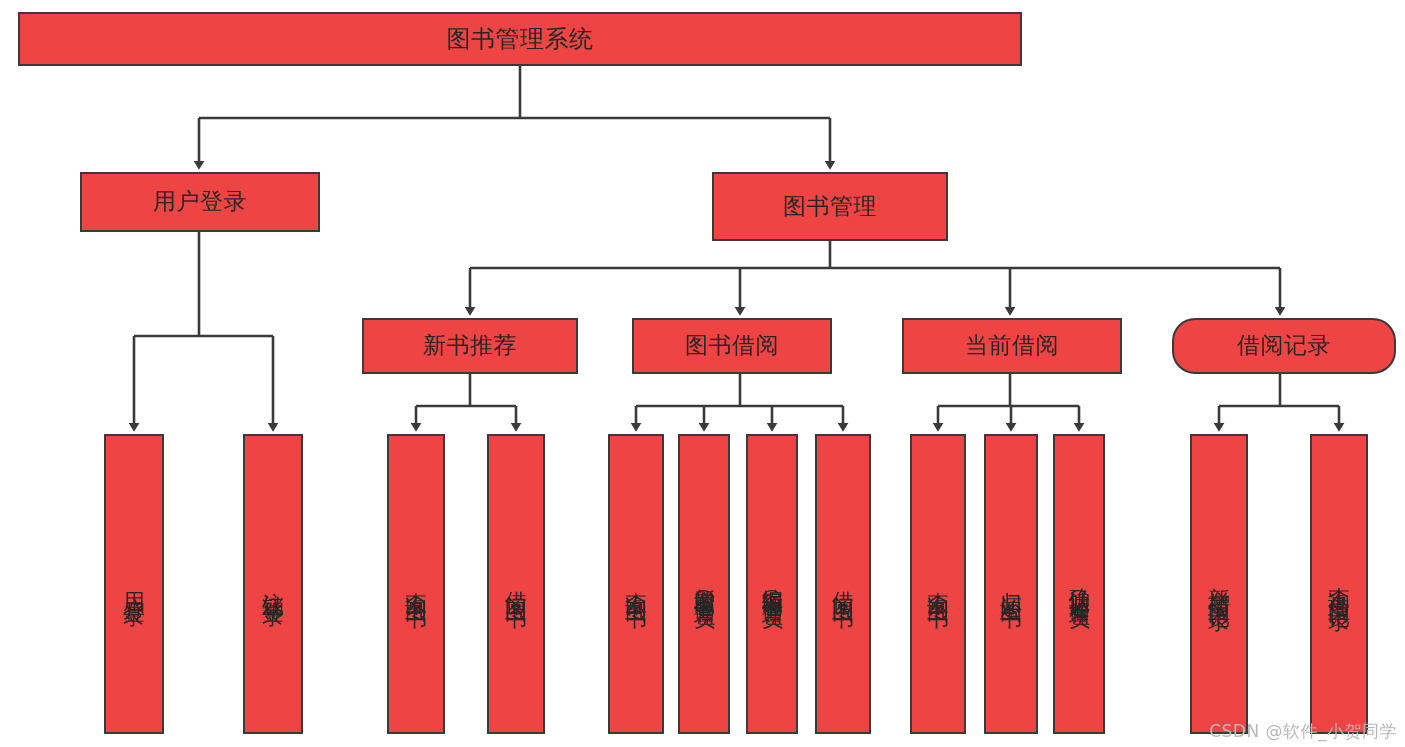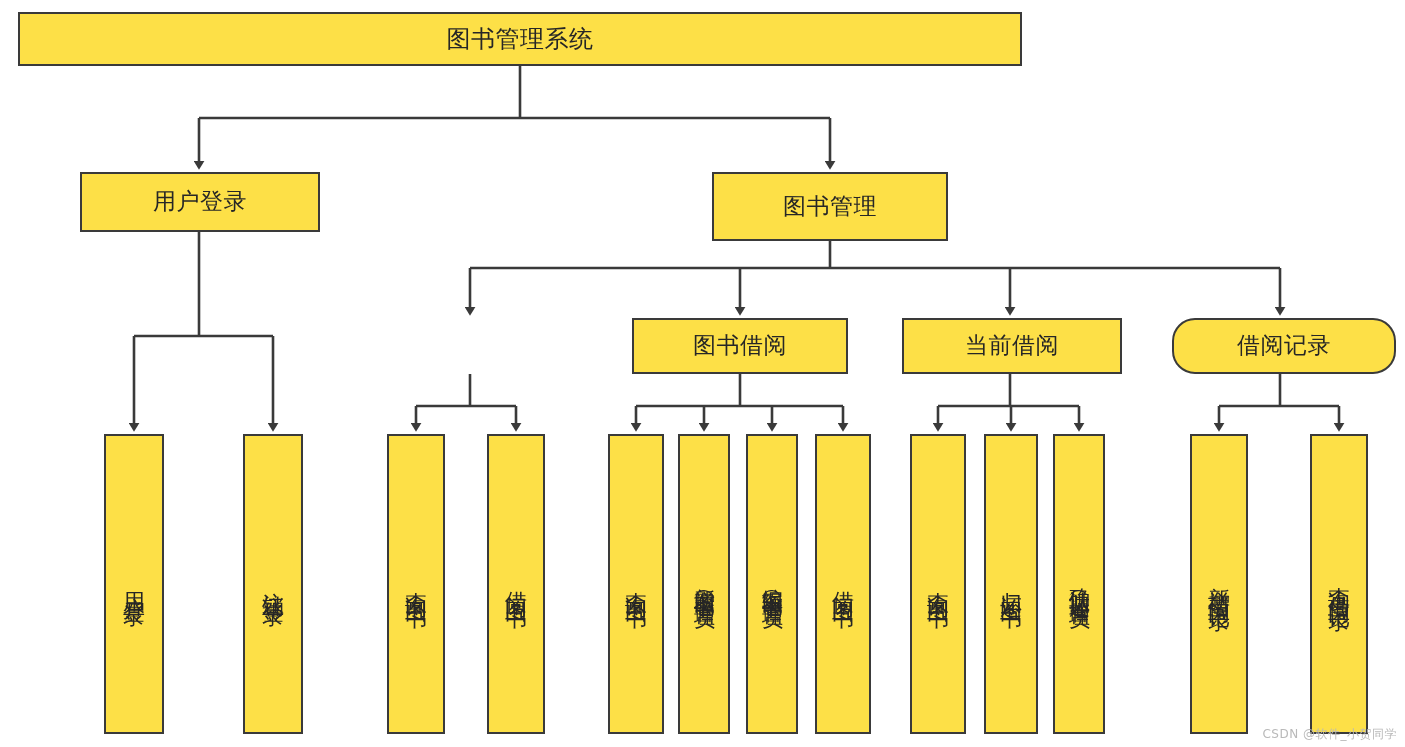--- a/index.html
+++ b/index.html
@@ -14,21 +14,21 @@
     position: relative;
     width: 1405px;
     height: 747px;
     background: #ffffff;
     overflow: hidden;
   }
   .node {
     position: absolute;
     box-sizing: border-box;
     border: 2.5px solid #3a3a3a;
-    background: #fde047;
+    background: #ef4444;
     display: flex;
     align-items: center;
     justify-content: center;
     color: #262626;
     z-index: 3;
   }
   .node .label {
     display: block;
     text-align: center;
     line-height: 1.18;
@@ -65,21 +65,21 @@
     top: 0;
     width: 1405px;
     height: 747px;
     z-index: 1;
     pointer-events: none;
   }
   .watermark {
     position: absolute;
     right: 8px;
     bottom: 4px;
-    font-size: 12px;
+    font-size: 17px;
     color: #b9b9b9;
     z-index: 5;
     white-space: nowrap;
     letter-spacing: 0.5px;
   }
 </style>
 </head>
 <body>
 
 <div id="canvas">
@@ -138,21 +138,24 @@
     <span class="label">图书管理系统</span>
   </div>
 
   <div class="node h" style="left:80px; top:172px; width:240px; height:60px;">
     <span class="label">用户登录</span>
   </div>
   <div class="node h" style="left:712px; top:172px; width:236px; height:69px;">
     <span class="label">图书管理</span>
   </div>
 
-  <div class="node h" style="left:632px; top:318px; width:216px; height:56px;">
+  <div class="node h" style="left:362px; top:318px; width:216px; height:56px;">
+    <span class="label">新书推荐</span>
+  </div>
+  <div class="node h" style="left:632px; top:318px; width:200px; height:56px;">
     <span class="label">图书借阅</span>
   </div>
   <div class="node h" style="left:902px; top:318px; width:220px; height:56px;">
     <span class="label">当前借阅</span>
   </div>
   <div class="node h" style="left:1172px; top:318px; width:224px; height:56px;border-radius:23px;">
     <span class="label">借阅记录</span>
   </div>
 
   <div class="node v" style="left:104px; top:434px; width:60px; height:300px;">

